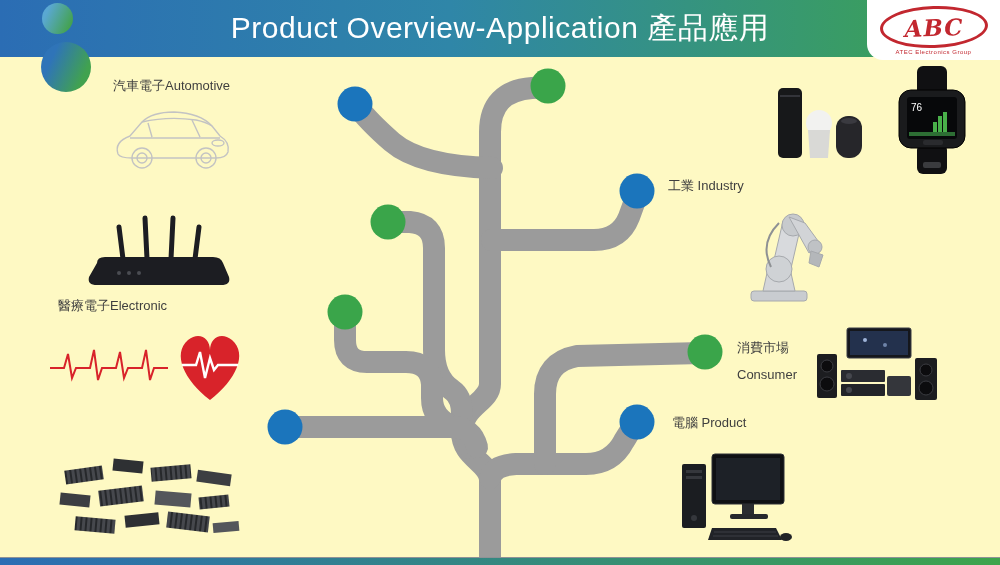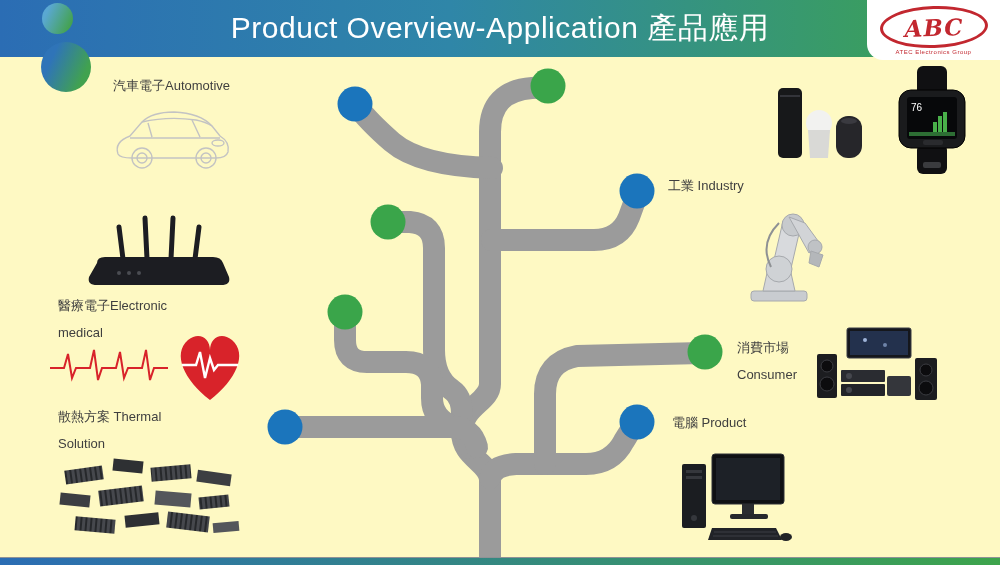--- a/index.html
+++ b/index.html
@@ -103,25 +103,20 @@
     <circle class="node-blue" cx="285" cy="427" r="17.5"></circle>
     <circle class="node-green" cx="705" cy="352" r="17.5"></circle>
     <circle class="node-blue" cx="637" cy="422" r="17.5"></circle>
   </svg>
 
   <div class="cat-label" style="left:113px;top:72px">
     <span>汽車電子Automotive</span>
   </div>
   <div class="cat-label" style="left:58px;top:292px">
     <span>醫療電子Electronic</span>
-    <span>medical</span>
-  </div>
-  <div class="cat-label" style="left:58px;top:403px">
-    <span>散熱方案 Thermal</span>
-    <span>Solution</span>
   </div>
   <div class="cat-label" style="left:668px;top:172px">
     <span>工業 Industry</span>
   </div>
   <div class="cat-label" style="left:737px;top:334px">
     <span>消費市場</span>
     <span>Consumer</span>
   </div>
   <div class="cat-label" style="left:672px;top:409px">
     <span>電腦 Product</span>

